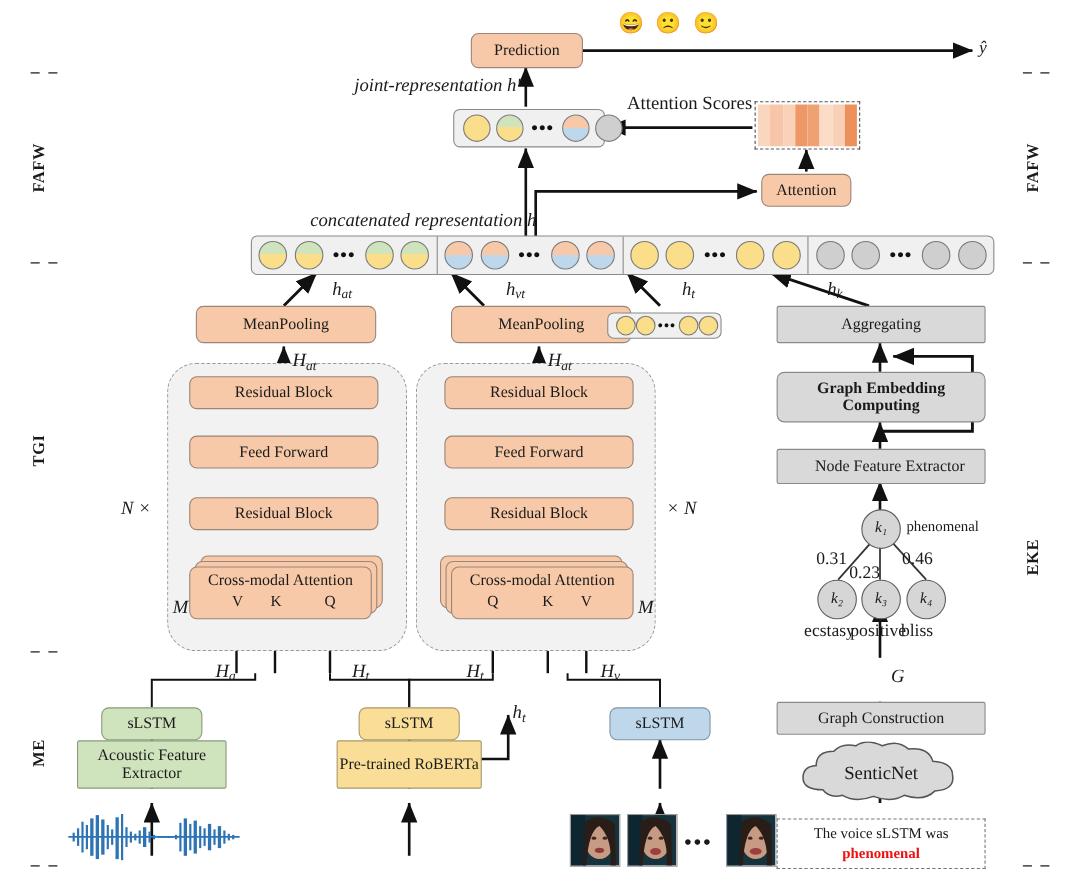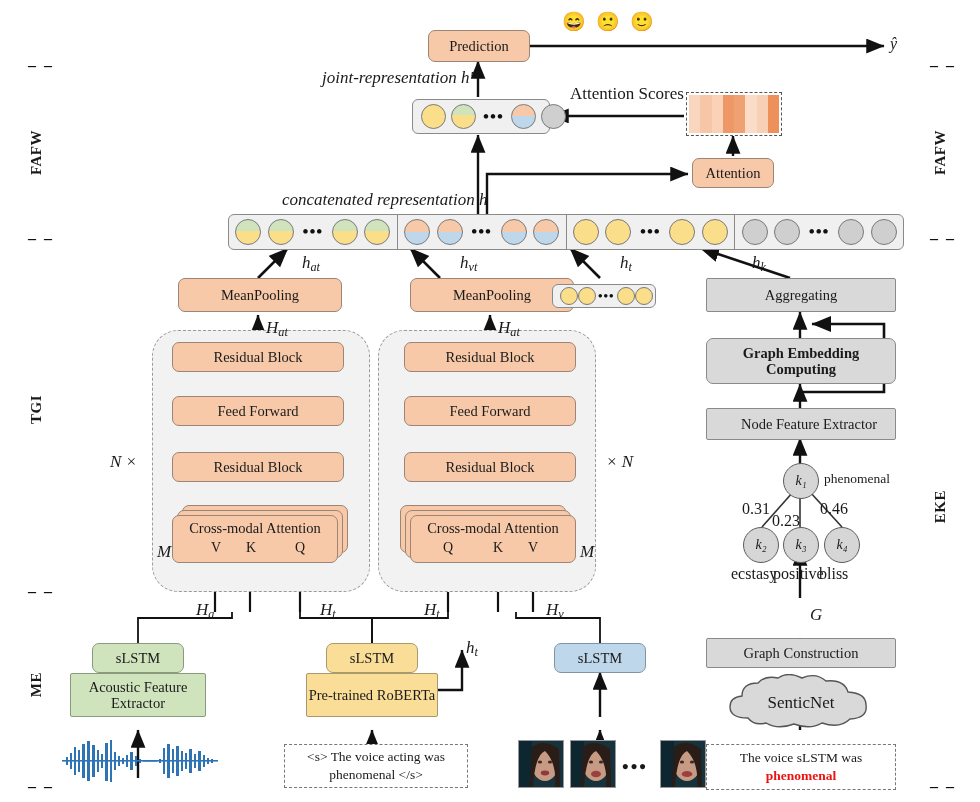--- a/index.html
+++ b/index.html
@@ -395,21 +395,20 @@
       <rect x="123" y="15" width="2" height="16"></rect>
         <rect x="127" y="11" width="3" height="24"></rect>
       <rect x="132" y="16" width="2" height="14"></rect>
         <rect x="136" y="13" width="3" height="20"></rect>
       <rect x="141" y="17" width="2" height="12"></rect>
         <rect x="145" y="20" width="2" height="6"></rect>
       <rect x="149" y="21" width="2" height="4"></rect>
     </g>
   </svg>
 
-  <div class="txtbox" style="left:284px;top:744px;width:184px;height:44px;">&lt;s&gt; The voice acting was phenomenal &lt;/s&gt;</div>
 
   <div class="face" style="left:518px;top:740px;width:44px;height:46px;">
     <svg viewBox="0 0 44 46" width="44" height="46">
       <rect width="44" height="46" fill="#16323c"></rect>
       <rect x="0" y="0" width="13" height="46" fill="#0e2630"></rect>
       <ellipse cx="26" cy="24" rx="13" ry="16" fill="#c79a84"></ellipse>
       <path d="M13,6 Q26,-3 40,8 L41,46 L36,46 Q38,22 26,10 Q16,14 14,46 L11,46 Z" fill="#2a1d18"></path>
       <ellipse cx="21" cy="21" rx="2.1" ry="1.5" fill="#3b2a22"></ellipse>
       <ellipse cx="31" cy="21" rx="2.1" ry="1.5" fill="#3b2a22"></ellipse>
       <ellipse cx="26" cy="32" rx="4.2" ry="2.4" fill="#8f3a3a"></ellipse>

